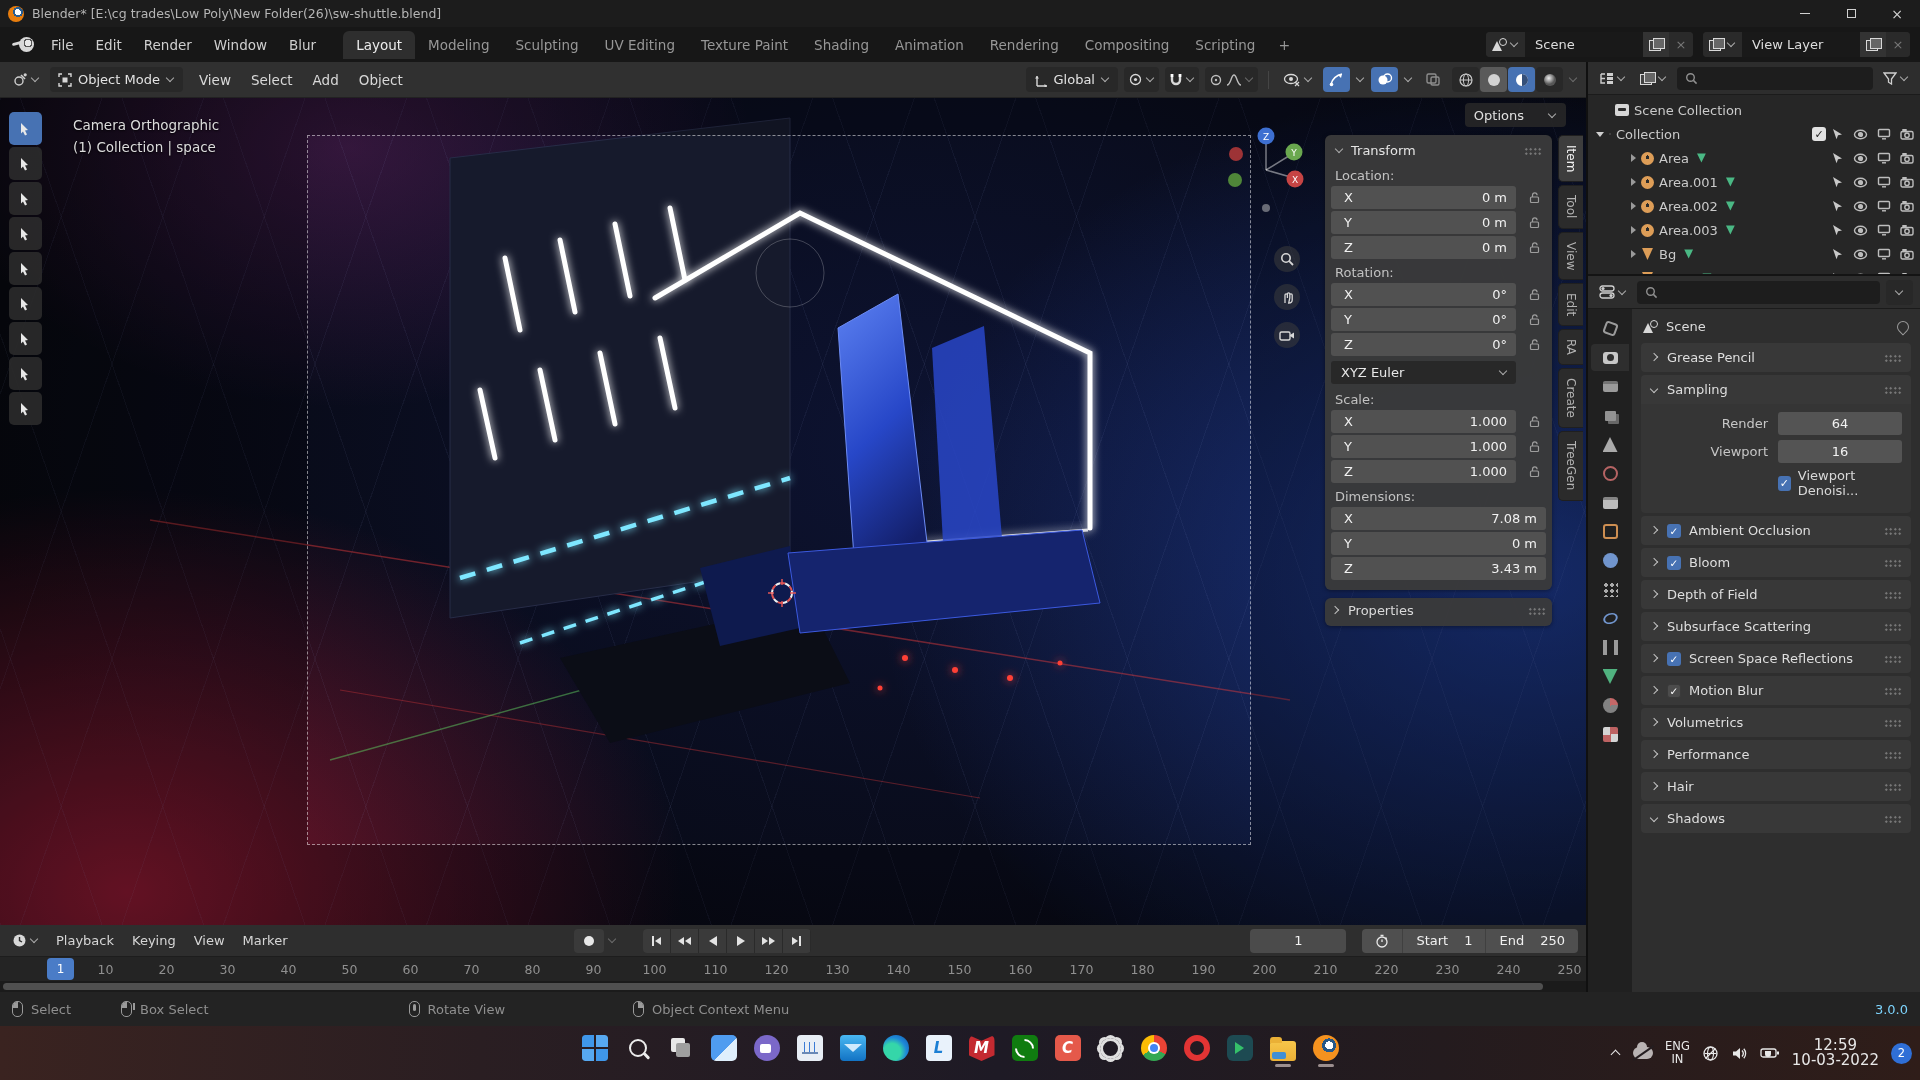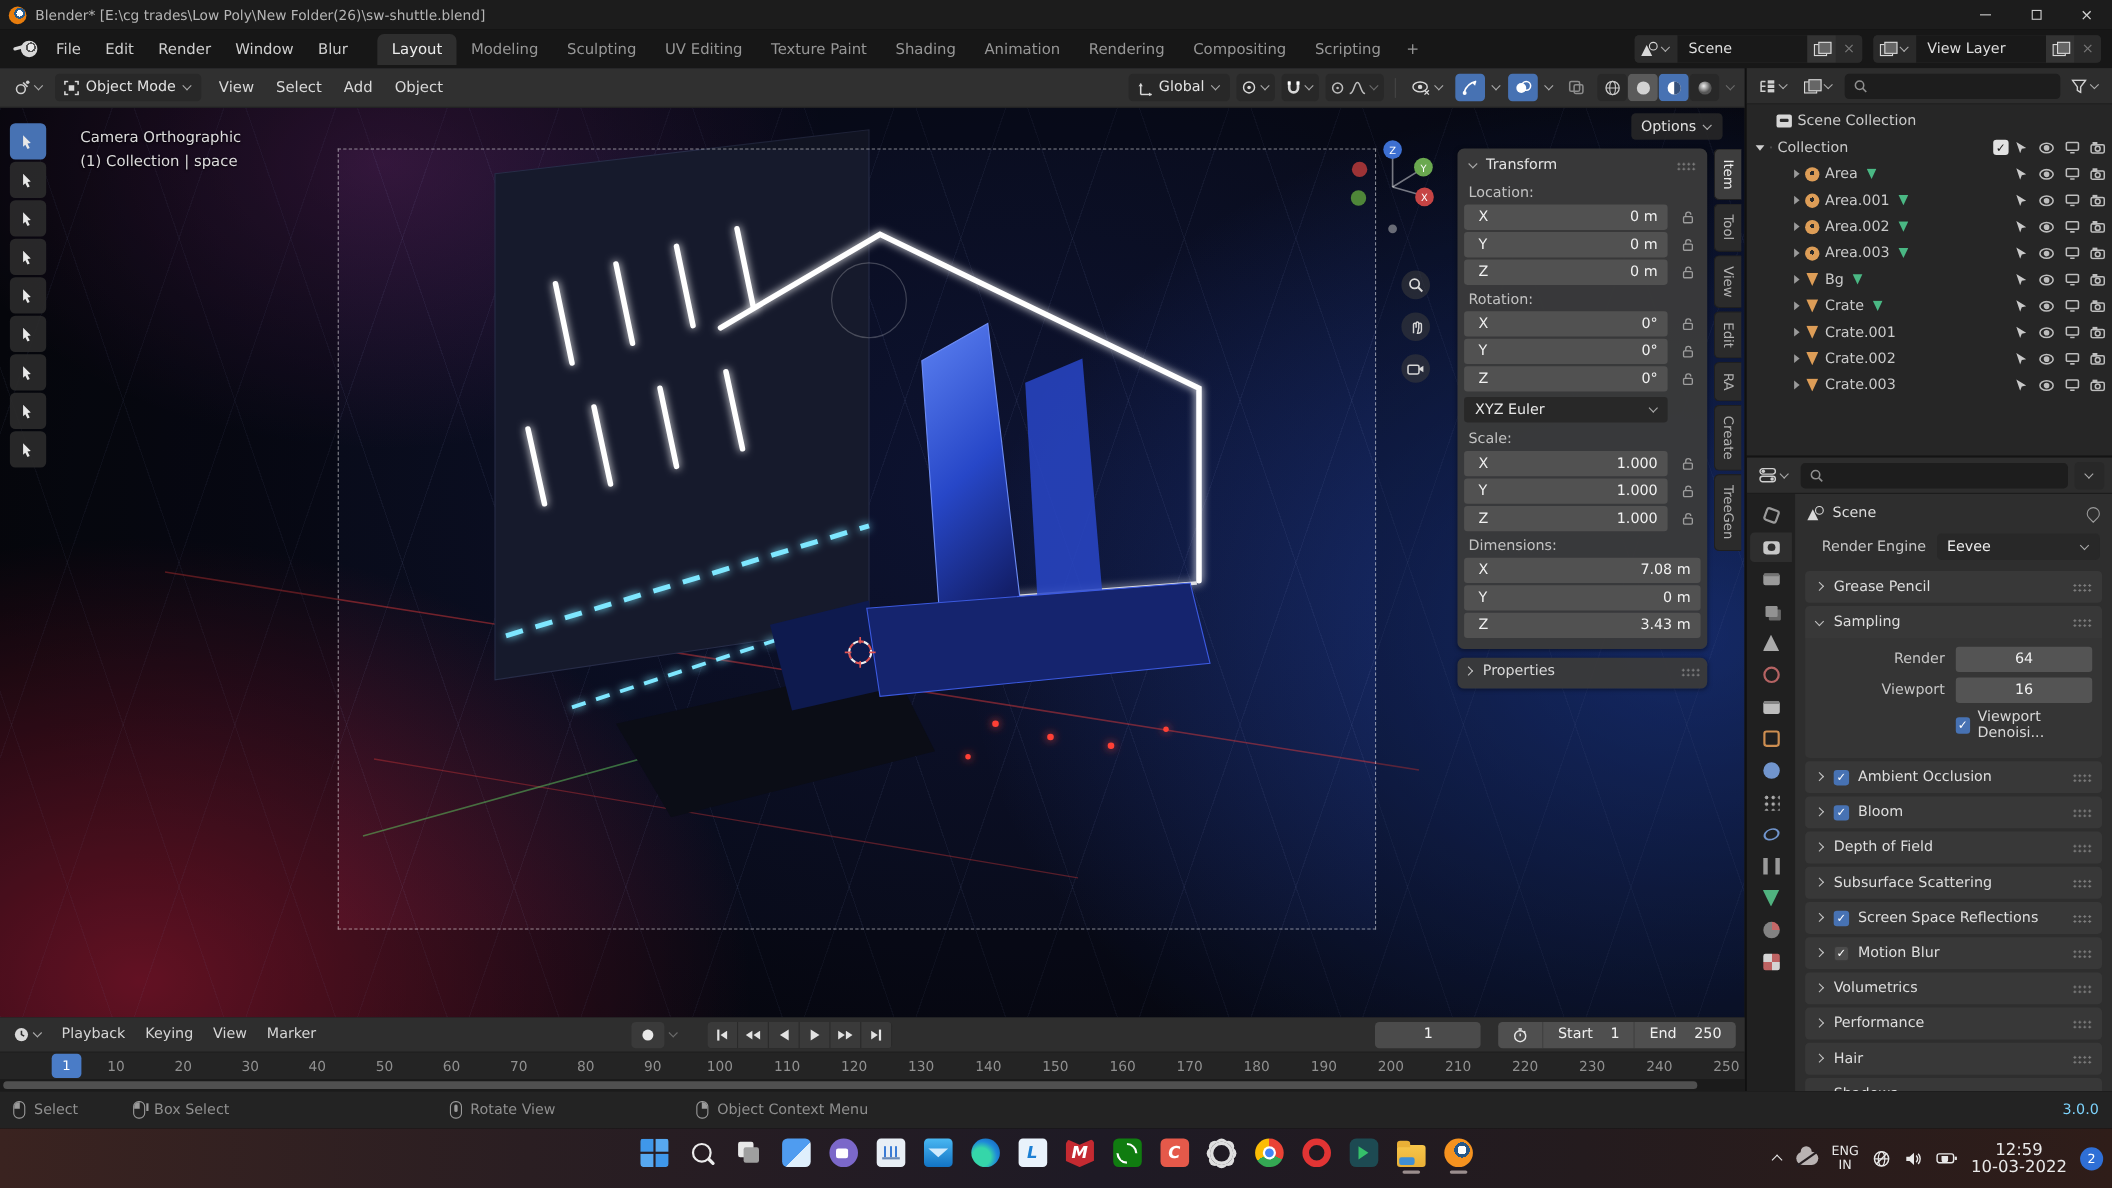--- a/index.html
+++ b/index.html
@@ -67,21 +67,21 @@
      radial-gradient(1000px 760px at 97% 58%, rgba(45,95,235,.50), transparent 66%),
      radial-gradient(650px 420px at 22% 6%, rgba(135,45,130,.34), transparent 62%),
      radial-gradient(1300px 900px at 58% 42%, rgba(18,28,78,.55), transparent 72%),
      #07080f}
   .gridlines{position:absolute;inset:0;opacity:.5;background:
      repeating-linear-gradient(71deg, rgba(150,165,225,.13) 0 1px, transparent 1px 96px),
      repeating-linear-gradient(109deg, rgba(150,165,225,.13) 0 1px, transparent 1px 96px)}
   .cam-border{position:absolute;left:307px;top:37px;width:944px;height:710px;
     border:1px dashed rgba(235,235,235,.55);box-shadow:0 0 0 2000px rgba(0,0,0,.22)}
   .vp-overlay-text{position:absolute;left:73px;top:16px;line-height:22px;color:#dcdcdc;font-size:13.5px;text-shadow:0 1px 2px rgba(0,0,0,.8)}
-  .options-btn{position:absolute;top:5px;right:20px;display:flex;align-items:center;gap:6px;background:rgba(40,40,40,.85);
+  .options-btn{position:absolute;top:5px;right:20px;display:flex;align-items:center;gap:24px;background:rgba(40,40,40,.85);
     border-radius:4px;height:24px;padding:0 9px;color:#e0e0e0}
 
   
   .toolbar{position:absolute;left:9px;top:14px;display:flex;flex-direction:column;gap:2px}
   .tool-btn{width:33px;height:33px;border-radius:5px;background:rgba(44,44,44,.88);display:flex;align-items:center;justify-content:center}
   .tool-btn[data-active="true"]{background:#4772b3}
   .tool-btn svg{stroke:#d9d9d9;fill:none;stroke-width:1.5}
 
   
   .nav-col{position:absolute;right:286px;top:146px;display:flex;flex-direction:column;gap:12px;align-items:center}
@@ -100,21 +100,21 @@
   .euler{display:flex;align-items:center;justify-content:space-between;background:#282828;border-radius:3px;height:23px;margin:3px 0 2px 0;padding:0 8px 0 10px;color:#e8e8e8}
   .prop-collapsed{margin-top:8px;display:flex;align-items:center;gap:8px;padding:8px 10px}
   .npanel-tabs{position:absolute;right:3px;top:37px;display:flex;flex-direction:column;gap:3px}
   .np-tab{writing-mode:vertical-rl;background:#2b2b2b;color:#b3b3b3;font-size:12px;padding:9px 5px;border-radius:5px 0 0 5px;border:1px solid #1f1f1f;border-right:none}
   .np-tab[data-active="true"]{background:#3d3d3d;color:#efefef}
 
   
   .right-col{left:1586px;top:62px;width:334px;height:930px;background:#272727;border-left:2px solid #101010;display:flex;flex-direction:column}
   .ed-header{height:33px;background:#2d2d2d;border-bottom:1px solid #1b1b1b;display:flex;align-items:center;gap:6px;padding:0 7px;flex:0 0 auto}
   .searchbox{flex:1;display:flex;align-items:center;gap:6px;background:#1d1d1d;border-radius:4px;height:23px;padding:0 8px;color:#9a9a9a}
-  .outliner{height:352px;display:flex;flex-direction:column;flex:0 0 auto}
+  .outliner{height:212px;display:flex;flex-direction:column;flex:0 0 auto}
   .otree{flex:1;overflow:hidden;padding-top:3px;background:#262626}
   .orow{display:flex;align-items:center;height:24px;gap:5px;padding:0 6px 0 8px;color:#cacaca}
   .orow .lbl{white-space:nowrap}
   .tri-r{width:0;height:0;border-top:4px solid transparent;border-bottom:4px solid transparent;border-left:5px solid #9a9a9a}
   .tri-d{width:0;height:0;border-left:4px solid transparent;border-right:4px solid transparent;border-top:5px solid #cfcfcf}
   .ind1{width:14px}.ind2{width:30px}
   .obj-icon{width:13px;height:13px;flex:0 0 auto;position:relative}
   .orow[data-icon="light"] .obj-icon{border-radius:50%;background:radial-gradient(circle at 50% 42%,#2b2b2b 0 2px,#dd9d57 2px 100%)}
   .orow[data-icon="mesh"] .obj-icon{background:#dd9d57;clip-path:polygon(8% 4%,92% 4%,50% 96%)}
   .badge{display:none;width:11px;height:11px;margin-left:2px;background:#4fc98f;clip-path:polygon(10% 8%,90% 8%,50% 92%);opacity:.9}
@@ -1195,27 +1195,20 @@
             <i class="pt pt-tex"></i>
           </span>
 
       </div>
       <div class="prop-content">
         <div class="crumb">
           <span class="scene-mini"></span>
           <span>Scene</span>
           <span class="pin"></span>
         </div>
-        <div class="engine-row">
-          <span class="lab">Render Engine</span>
-          <span class="engine-dd">
-            <span>Eevee</span>
-              <span class="chev"></span>
-          </span>
-        </div>
         <div class="panel" data-exp="closed">
           <span class="pchev"></span>
           <span>Grease Pencil</span>
           <span class="grip"></span>
         </div>
         <div class="panel" data-exp="open" style="border-radius:4px 4px 0 0">
           <span class="pchev"></span>
           <span>Sampling</span>
           <span class="grip"></span>
         </div>

